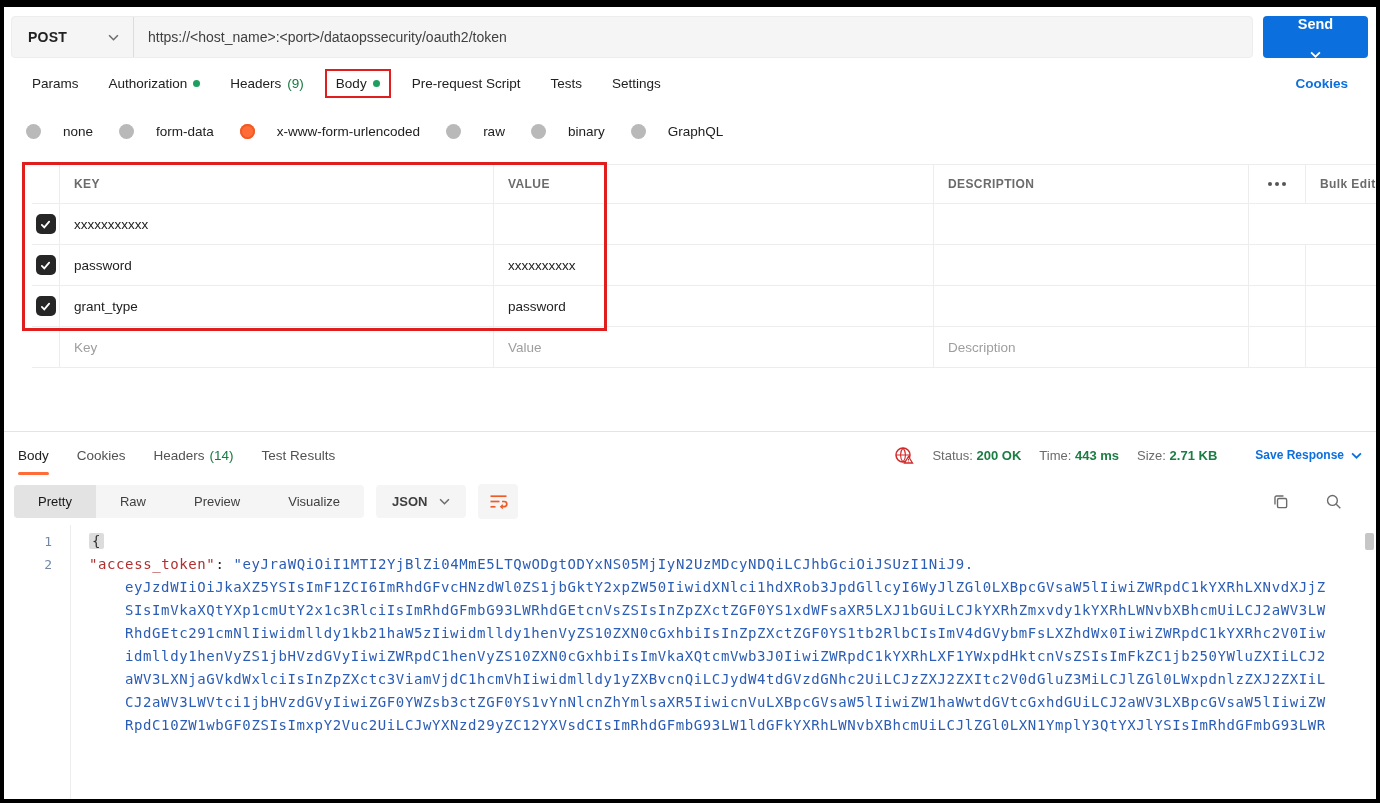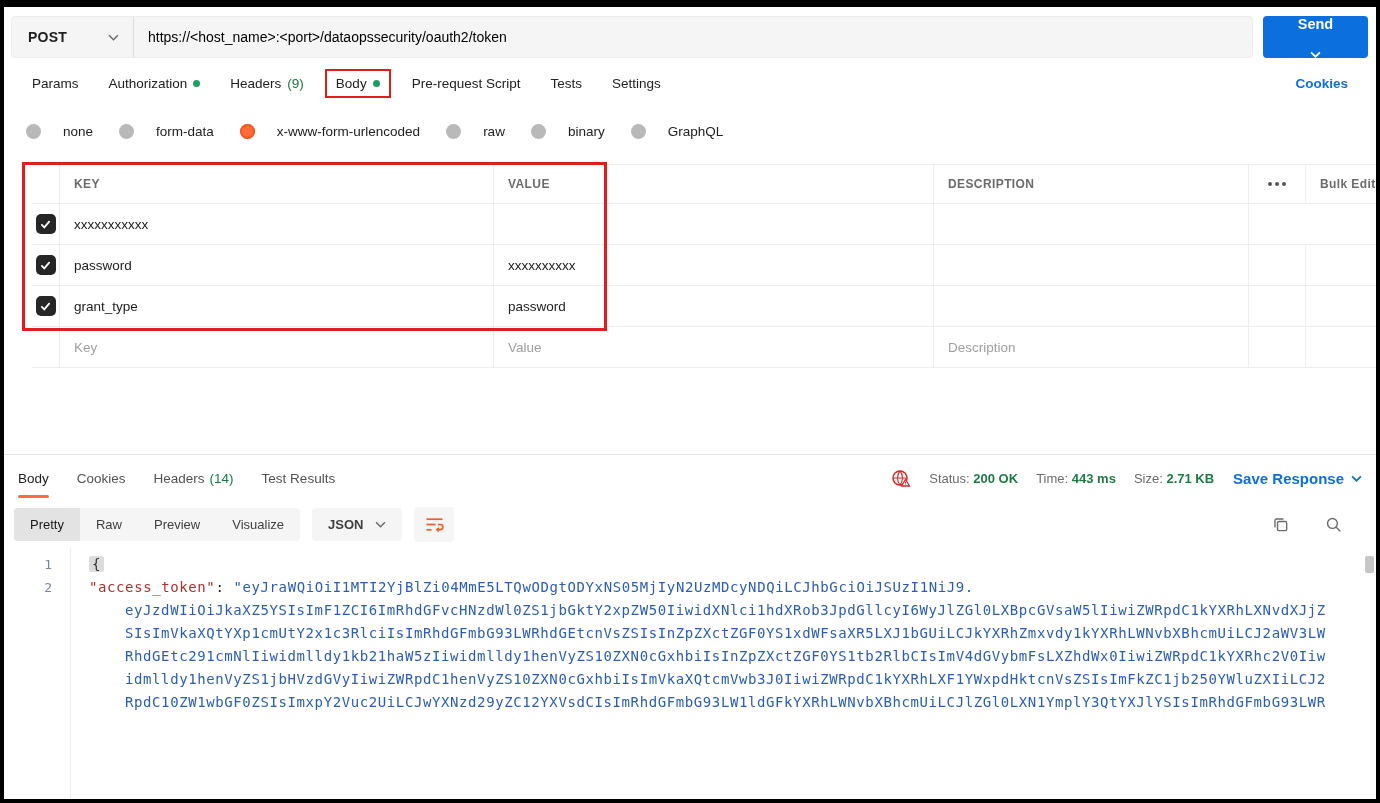--- a/index.html
+++ b/index.html
@@ -5,21 +5,21 @@
   * { box-sizing: border-box; margin: 0; padding: 0; }
   html,body { width: 1380px; height: 803px; overflow: hidden; }
   body { font-family: "Liberation Sans", "DejaVu Sans", sans-serif; background: #000; }
   .frame { width: 1380px; height: 803px; background: #fff; border: 4px solid #000; border-top-width: 7px; position: relative; display: flex; flex-direction: column; }
 
   
   .req-bar { display: flex; align-items: stretch; margin: 9px 8px 0 7px; height: 42px; flex: 0 0 auto; }
   .url-group { flex: 1; display: flex; background: #f5f5f5; border-radius: 4px; border: 1px solid #ededed; }
   .method { width: 122px; display: flex; align-items: center; justify-content: space-between; padding: 0 14px 0 16px; border-right: 1px solid #dcdcdc; cursor: pointer; }
   .method .m-label { font-weight: 700; font-size: 14px; color: #212121; letter-spacing: .2px; }
-  .url { flex: 1; display: flex; align-items: center; padding-left: 14px; font-size: 14px; color: #000000; }
+  .url { flex: 1; display: flex; align-items: center; padding-left: 14px; font-size: 14px; color: #404040; }
   .send-btn { margin-left: 10px; width: 105px; background: #0b6fdd; border-radius: 4px; display: flex; align-items: center; color: #fff; cursor: pointer; flex-direction: column; }
   .send-btn .s-label { flex: 1; text-align: center; font-size: 14.5px; font-weight: 700; }
   .send-btn .s-sep { width: 1px; align-self: stretch; margin: 7px 0; background: rgba(255,255,255,.35); }
   .send-btn .s-chev { width: 33px; display: flex; align-items: center; justify-content: center; }
 
   
   .req-tabs { display: flex; align-items: center; gap: 30px; padding: 0 28px; height: 50px; flex: 0 0 auto; font-size: 13.5px; color: #212121; }
   .rtab { display: inline-flex; align-items: center; gap: 6px; cursor: pointer; white-space: nowrap; }
   .gdot { width: 7px; height: 7px; border-radius: 50%; background: #1ba05f; display: inline-block; }
   .gcount { color: #187a41; }
@@ -51,26 +51,26 @@
   .grow-spacer { flex: 1 1 auto; }
 
   
   .resp-head { border-top: 1px solid #e4e4e4; height: 48px; display: flex; align-items: center; padding: 0 14px; gap: 28px; flex: 0 0 auto; font-size: 13.5px; color: #525252; position: relative; }
   .resp-tab { cursor: pointer; position: relative; height: 48px; display: flex; align-items: center; gap: 5px; }
   .resp-tab.active { color: #212121; }
   .resp-tab.active::after { content: ""; position: absolute; left: 0; bottom: 4px; width: 100%; height: 3px; border-radius: 2px; background: #ff6c37; }
   .resp-meta { margin-left: auto; display: flex; align-items: center; gap: 18px; font-size: 13px; }
   .meta-pair { color: #6b6b6b; white-space: nowrap; }
   .meta-pair b { color: #1b7d44; font-weight: 700; }
-  .save-resp { color: #0b6fdd; font-weight: 700; font-size: 15px; display: flex; align-items: center; gap: 7px; cursor: pointer; margin-left: 1px; }
+  .save-resp { color: #0b6fdd; font-weight: 700; font-size: 12px; display: flex; align-items: center; gap: 7px; cursor: pointer; margin-left: 20px; }
 
   
   .view-bar { display: flex; align-items: center; height: 46px; padding: 0 10px; gap: 12px; flex: 0 0 auto; }
   .seg-group { display: flex; background: #f5f5f5; border-radius: 4px; overflow: hidden; }
-  .seg { padding: 9px 16px; font-size: 13px; color: #3f3f3f; cursor: pointer; white-space: nowrap; }
+  .seg { padding: 9px 24px; font-size: 13px; color: #3f3f3f; cursor: pointer; white-space: nowrap; }
   .seg.active { background: #e3e3e3; color: #171717; }
   .fmt-select { display: flex; align-items: center; gap: 12px; background: #f5f5f5; border-radius: 4px; padding: 9px 16px; font-size: 13px; font-weight: 600; color: #3f3f3f; cursor: pointer; }
   .wrap-btn { background: #f5f5f5; border-radius: 4px; width: 40px; height: 35px; display: flex; align-items: center; justify-content: center; cursor: pointer; }
   .right-icons { margin-left: auto; display: flex; align-items: center; gap: 36px; padding-right: 24px; }
   .icon-btn { cursor: pointer; display: flex; }
 
   
   .code { position: relative; flex: 1 1 auto; overflow: hidden; font-family: "DejaVu Sans Mono", "Liberation Mono", monospace; font-size: 14px; letter-spacing: .6px; padding-top: 5px; }
   .code::before { content: ""; position: absolute; left: 66px; top: 0; bottom: 0; width: 1px; background: #ededed; }
   .cl { display: flex; height: 23px; line-height: 23px; white-space: pre; }
@@ -328,17 +328,19 @@
       <span class="ct"><span class="brace">{</span></span>
     </div>
     <div class="cl">
       <span class="ln">2</span>
       <span class="ct"><span class="jkey">"access_token"</span><span class="jsep">: </span><span class="jval">"eyJraWQiOiI1MTI2YjBlZi04MmE5LTQwODgtODYxNS05MjIyN2UzMDcyNDQiLCJhbGciOiJSUzI1NiJ9.</span></span>
     </div>
     <div class="cl"><span class="ln"></span><span class="ct wrapped">eyJzdWIiOiJkaXZ5YSIsImF1ZCI6ImRhdGFvcHNzdWl0ZS1jbGktY2xpZW50IiwidXNlci1hdXRob3JpdGllcyI6WyJlZGl0LXBpcGVsaW5lIiwiZWRpdC1kYXRhLXNvdXJjZ</span></div>
     <div class="cl"><span class="ln"></span><span class="ct wrapped">SIsImVkaXQtYXp1cmUtY2x1c3RlciIsImRhdGFmbG93LWRhdGEtcnVsZSIsInZpZXctZGF0YS1xdWFsaXR5LXJ1bGUiLCJkYXRhZmxvdy1kYXRhLWNvbXBhcmUiLCJ2aWV3LW</span></div>
     <div class="cl"><span class="ln"></span><span class="ct wrapped">RhdGEtc291cmNlIiwidmlldy1kb21haW5zIiwidmlldy1henVyZS10ZXN0cGxhbiIsInZpZXctZGF0YS1tb2RlbCIsImV4dGVybmFsLXZhdWx0IiwiZWRpdC1kYXRhc2V0Iiw</span></div>
     <div class="cl"><span class="ln"></span><span class="ct wrapped">idmlldy1henVyZS1jbHVzdGVyIiwiZWRpdC1henVyZS10ZXN0cGxhbiIsImVkaXQtcmVwb3J0IiwiZWRpdC1kYXRhLXF1YWxpdHktcnVsZSIsImFkZC1jb250YWluZXIiLCJ2</span></div>
+    <div class="cl"><span class="ln"></span><span class="ct wrapped">aWV3LXNjaGVkdWxlciIsInZpZXctc3ViamVjdC1hcmVhIiwidmlldy1yZXBvcnQiLCJydW4tdGVzdGNhc2UiLCJzZXJ2ZXItc2V0dGluZ3MiLCJlZGl0LWxpdnlzZXJ2ZXIiL</span></div>
+    <div class="cl"><span class="ln"></span><span class="ct wrapped">CJ2aWV3LWVtci1jbHVzdGVyIiwiZGF0YWZsb3ctZGF0YS1vYnNlcnZhYmlsaXR5IiwicnVuLXBpcGVsaW5lIiwiZW1haWwtdGVtcGxhdGUiLCJ2aWV3LXBpcGVsaW5lIiwiZW</span></div>
     <div class="cl"><span class="ln"></span><span class="ct wrapped">RpdC10ZW1wbGF0ZSIsImxpY2Vuc2UiLCJwYXNzd29yZC12YXVsdCIsImRhdGFmbG93LW1ldGFkYXRhLWNvbXBhcmUiLCJlZGl0LXN1YmplY3QtYXJlYSIsImRhdGFmbG93LWR</span></div>
     <div class="scroll-thumb"></div>
   </div>
 
 </div>
 
 </body></html>

